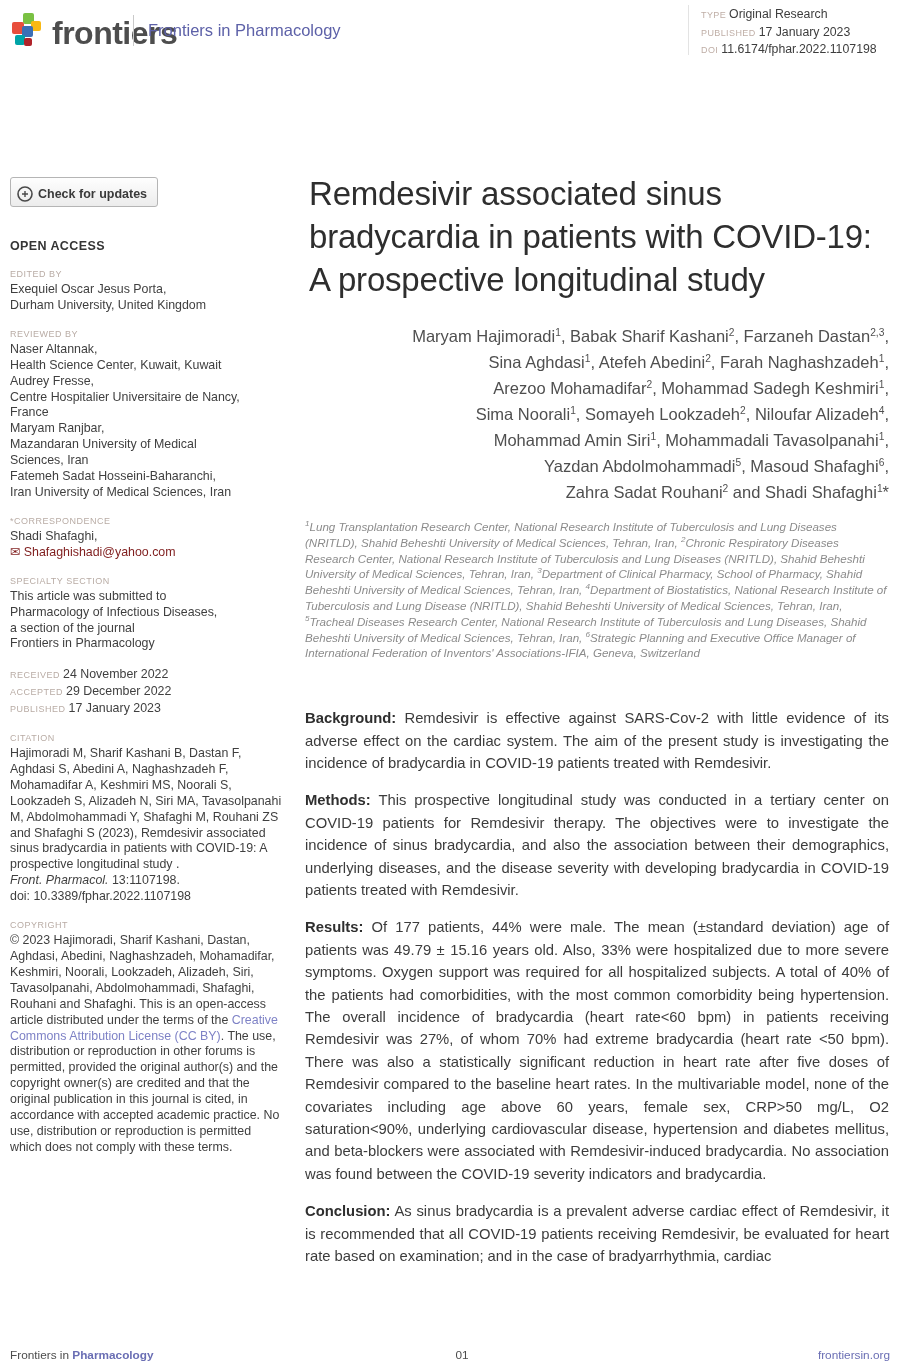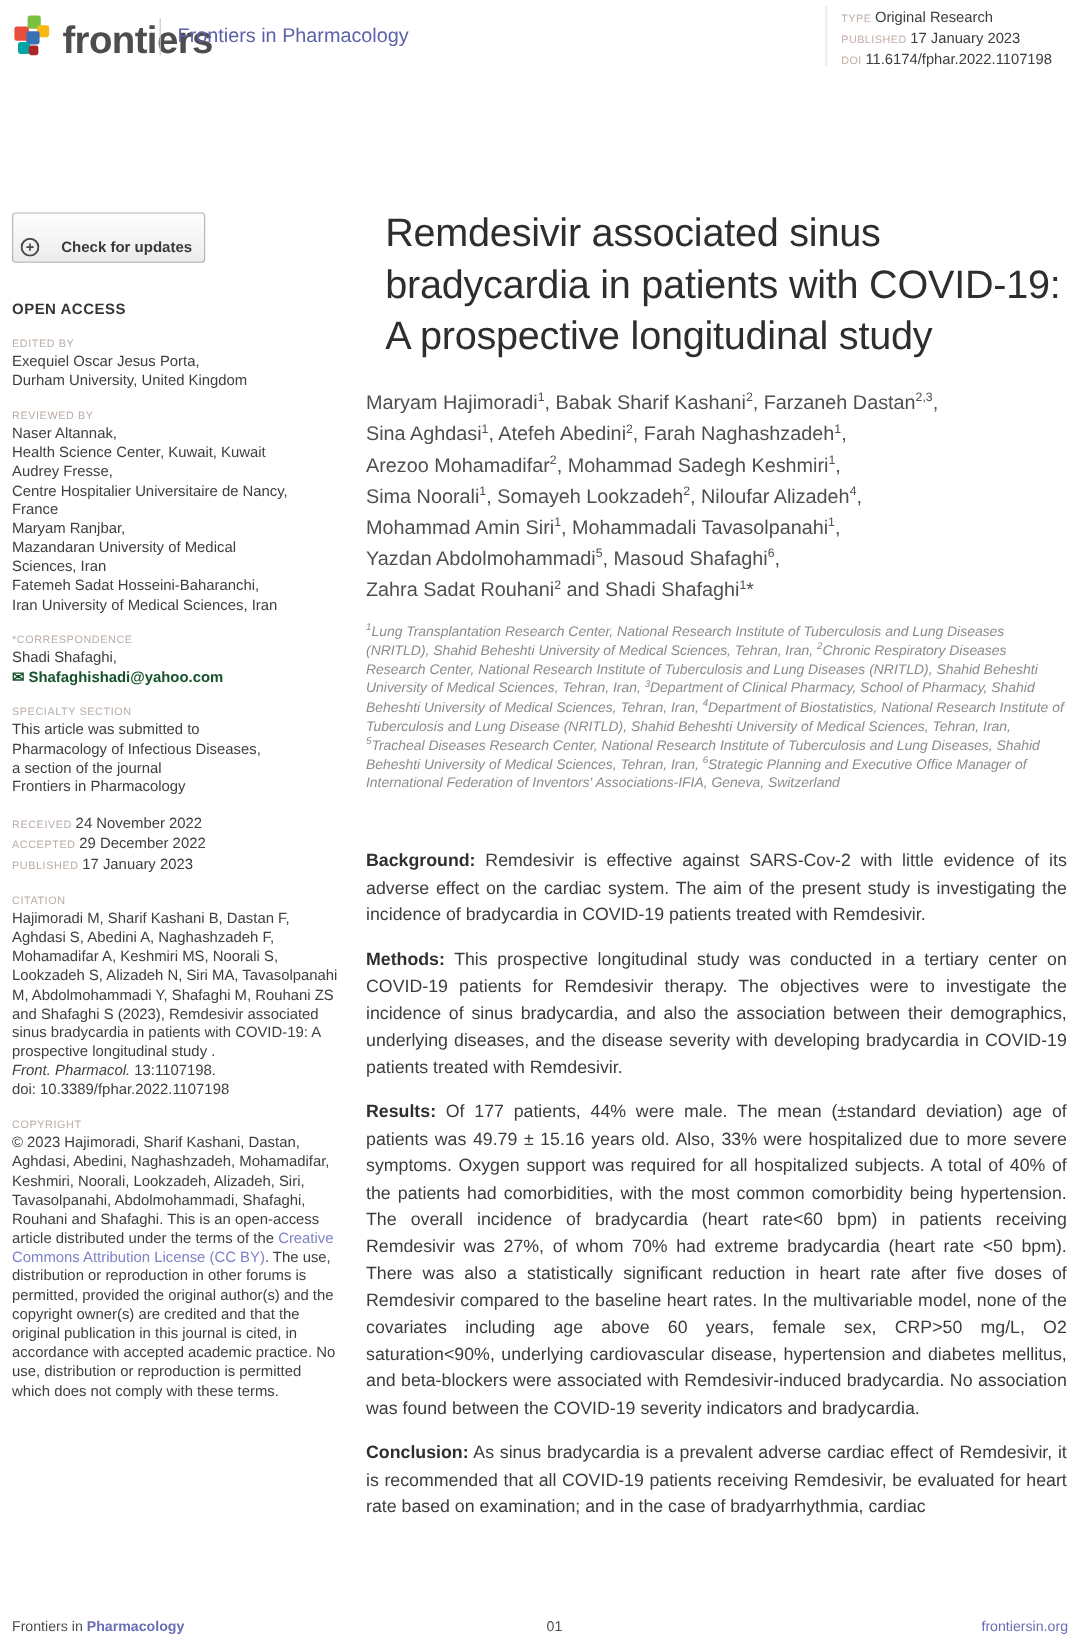--- a/index.html
+++ b/index.html
@@ -12,39 +12,39 @@
   .logo{position:absolute;left:9px;top:12px;width:36px;height:36px;}
   .wordmark{position:absolute;left:52px;top:15px;font-size:32px;font-weight:bold;color:#4d4d4d;letter-spacing:-0.5px;}
   .header-divider{position:absolute;left:133px;top:15px;width:1px;height:31px;background:#c9c9c9;}
   .journal-name{position:absolute;left:148px;top:21px;font-size:16.5px;color:#5d61a8;}
   .meta-divider{position:absolute;left:688px;top:5px;width:1px;height:50px;background:#e3e3e3;}
   .meta{position:absolute;left:701px;top:6px;line-height:16.5px;font-size:12.3px;color:#3d3d3d;}
   .meta-label{font-size:9px;color:#bfaea6;letter-spacing:0.4px;margin-right:3px;}
   
   .sidebar{position:absolute;left:10px;top:177px;width:276px;}
   .check-btn{
-    display:inline-flex;align-items:center;gap:18px;
+    display:inline-flex;align-items:center;gap:5px;
     border:1px solid #b5b5b5;border-radius:3px;
     background:linear-gradient(#fefefe,#ececec);
-    padding:20px 10px 4px 6px;font-size:12.5px;font-weight:bold;color:#3a3a3a;
+    padding:8px 10px 4px 6px;font-size:12.5px;font-weight:bold;color:#3a3a3a;
     margin-bottom:32px;cursor:pointer;
   }
   .crossmark{width:16px;height:16px;display:inline-block;}
   .open-access{font-size:12.5px;font-weight:bold;letter-spacing:0.4px;color:#353535;margin-bottom:16px;}
   .sb-section{margin-bottom:15px;}
   .sb-label{font-size:9px;color:#b9aca5;letter-spacing:0.5px;margin-bottom:3px;}
   .sb-text{font-size:12.4px;line-height:15.9px;color:#3f3f3f;}
   .sb-text i{font-style:italic;}
   .sb-pair-label{font-size:9px;color:#b9aca5;letter-spacing:0.5px;margin-right:3px;}
   .link{color:#7e82c6;cursor:pointer;}
-  .email-line{color:#14532d;cursor:pointer;font-weight:bold;}
+  .email-line{color:#7f1d1d;cursor:pointer;}
   
   .main{position:absolute;left:305px;top:172px;width:584px;}
-  .article-title{font-size:33px;line-height:43px;font-weight:500;color:#2e2e2e;margin:0 0 22px 16px;letter-spacing:-0.2px;}
-  .authors{font-size:16.5px;line-height:26px;color:#4f4f4f;font-weight:500;margin-bottom:14px;}
+  .article-title{font-size:33px;line-height:43px;font-weight:500;color:#2e2e2e;margin:0 0 22px 4px;letter-spacing:-0.2px;}
+  .authors{font-size:16.5px;line-height:26px;color:#4f4f4f;font-weight:500;margin-bottom:14px;text-align:right;}
   .authors sup{font-size:62%;line-height:0;}
   .affiliations{font-size:11.6px;line-height:15.8px;color:#8b8b8b;margin-bottom:46px;font-style:italic;}
   .affiliations sup{font-size:70%;line-height:0;}
   .abstract p{font-size:14.8px;line-height:22.4px;color:#3c3c3c;text-align:justify;margin:7px 0 15px 0;}
   .abstract b{color:#2f2f2f;}
   
   .footer{position:absolute;left:0;top:1348px;width:900px;font-size:11.8px;}
   .footer-left{position:absolute;left:10px;color:#4c4c4c;}
   .footer-accent{color:#6a6eb4;font-weight:bold;}
   .footer-page{position:absolute;left:0;width:900px;text-align:center;color:#4c4c4c;padding-left:12px;}

